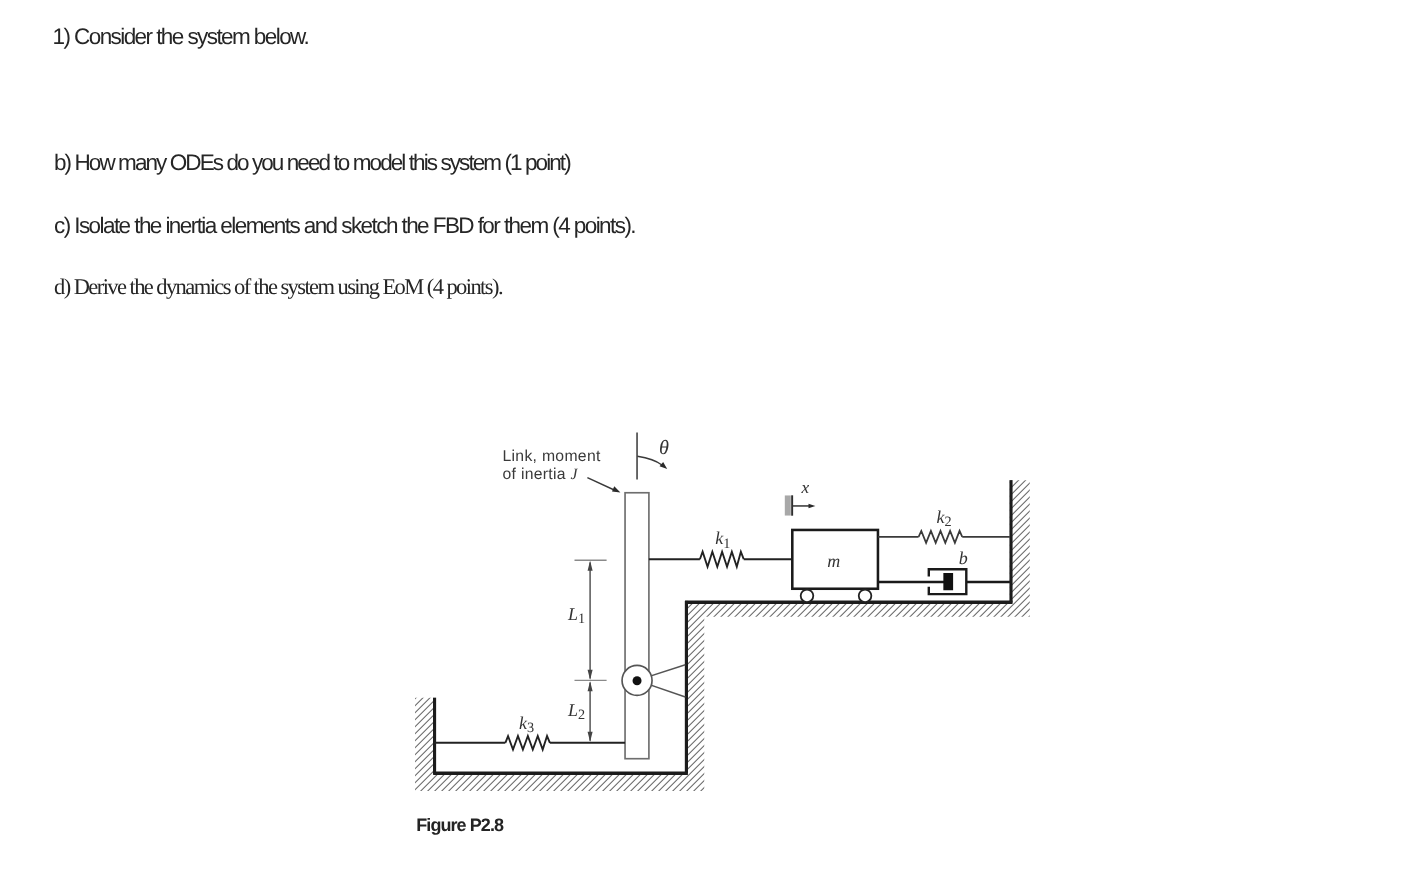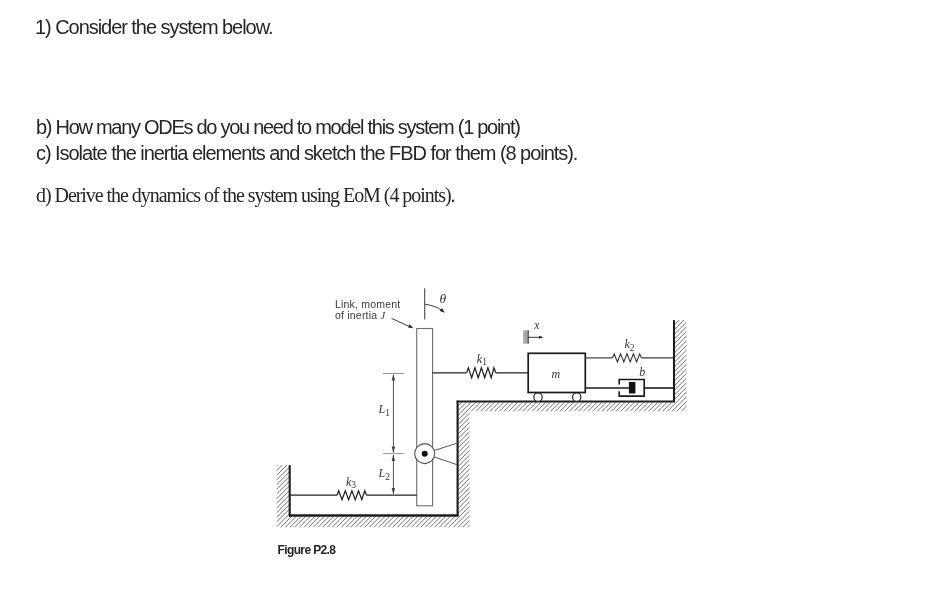--- a/index.html
+++ b/index.html
@@ -1,29 +1,29 @@
 <!DOCTYPE html>
 <html><head>
 <meta charset="utf-8">
 <style>
   html,body{margin:0;padding:0;background:#ffffff;}
   #page{position:relative;width:942px;height:592px;background:#ffffff;overflow:hidden;
         font-family:"Liberation Sans",sans-serif;}
-  .q{position:absolute;left:36px;font-size:20px;letter-spacing:-1.05px;color:#262626;white-space:nowrap;line-height:1;}
+  .q{position:absolute;left:36px;font-size:15px;letter-spacing:-1.05px;color:#262626;white-space:nowrap;line-height:1;}
 </style>
 </head>
 <body>
 <div id="page">
 
   <div class="q" style="top:17px;left:35px;">1) Consider the system below.</div>
 
 
-  <div class="q" style="top:101px;letter-spacing:-1.28px;margin-top:16px;">b) How many ODEs do you need to model this system (1 point)</div>
+  <div class="q" style="top:101px;letter-spacing:-1.28px;">b) How many ODEs do you need to model this system (1 point)</div>
 
-  <div class="q" style="top:143px;">c) Isolate the inertia elements and sketch the FBD for them (8 points).</div>
+  <div class="q" style="top:143px;">c) Isolate the inertia elements and sketch the FBD for them (4 points).</div>
 
   <div class="q" style="top:185px;font-family:Liberation Serif, serif;">d) Derive the dynamics of the system using EoM (4 points).</div>
 
   <svg width="942" height="592" viewBox="0 0 942 592" style="position:absolute;left:0;top:0;" font-family="Liberation Serif, serif">
     <defs>
       <pattern id="hatch" patternUnits="userSpaceOnUse" width="3.3" height="3.3" patternTransform="rotate(-45 0 0)">
         <rect width="3.3" height="3.3" fill="#ffffff"></rect>
         <line x1="0" y1="0" x2="3.3" y2="0" stroke="#414141" stroke-width="1.1"></line>
       </pattern>
     </defs>

